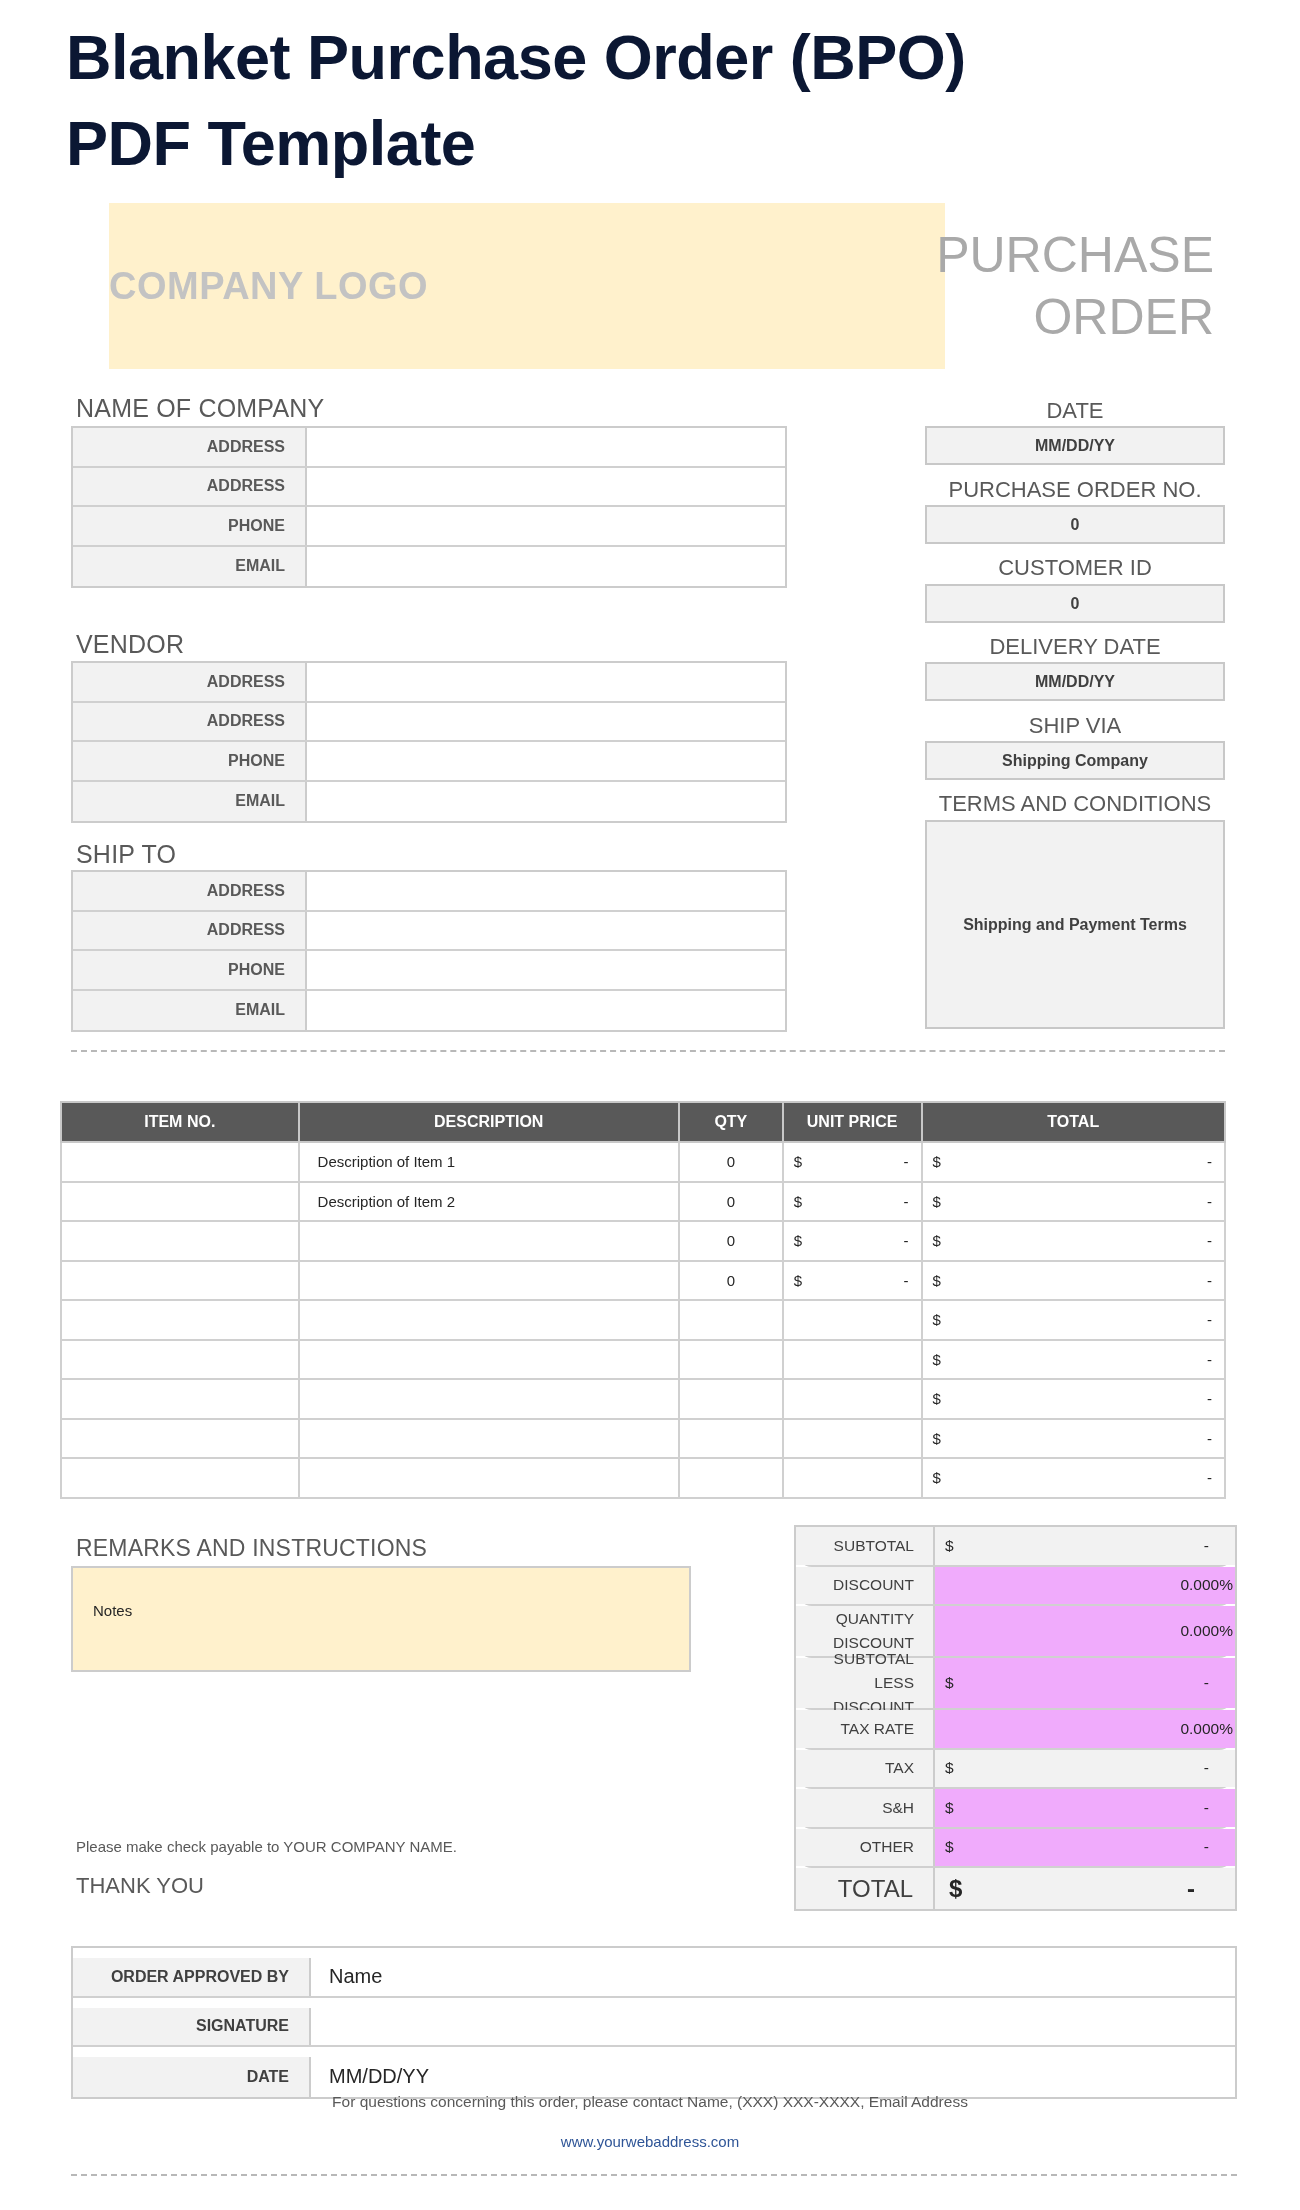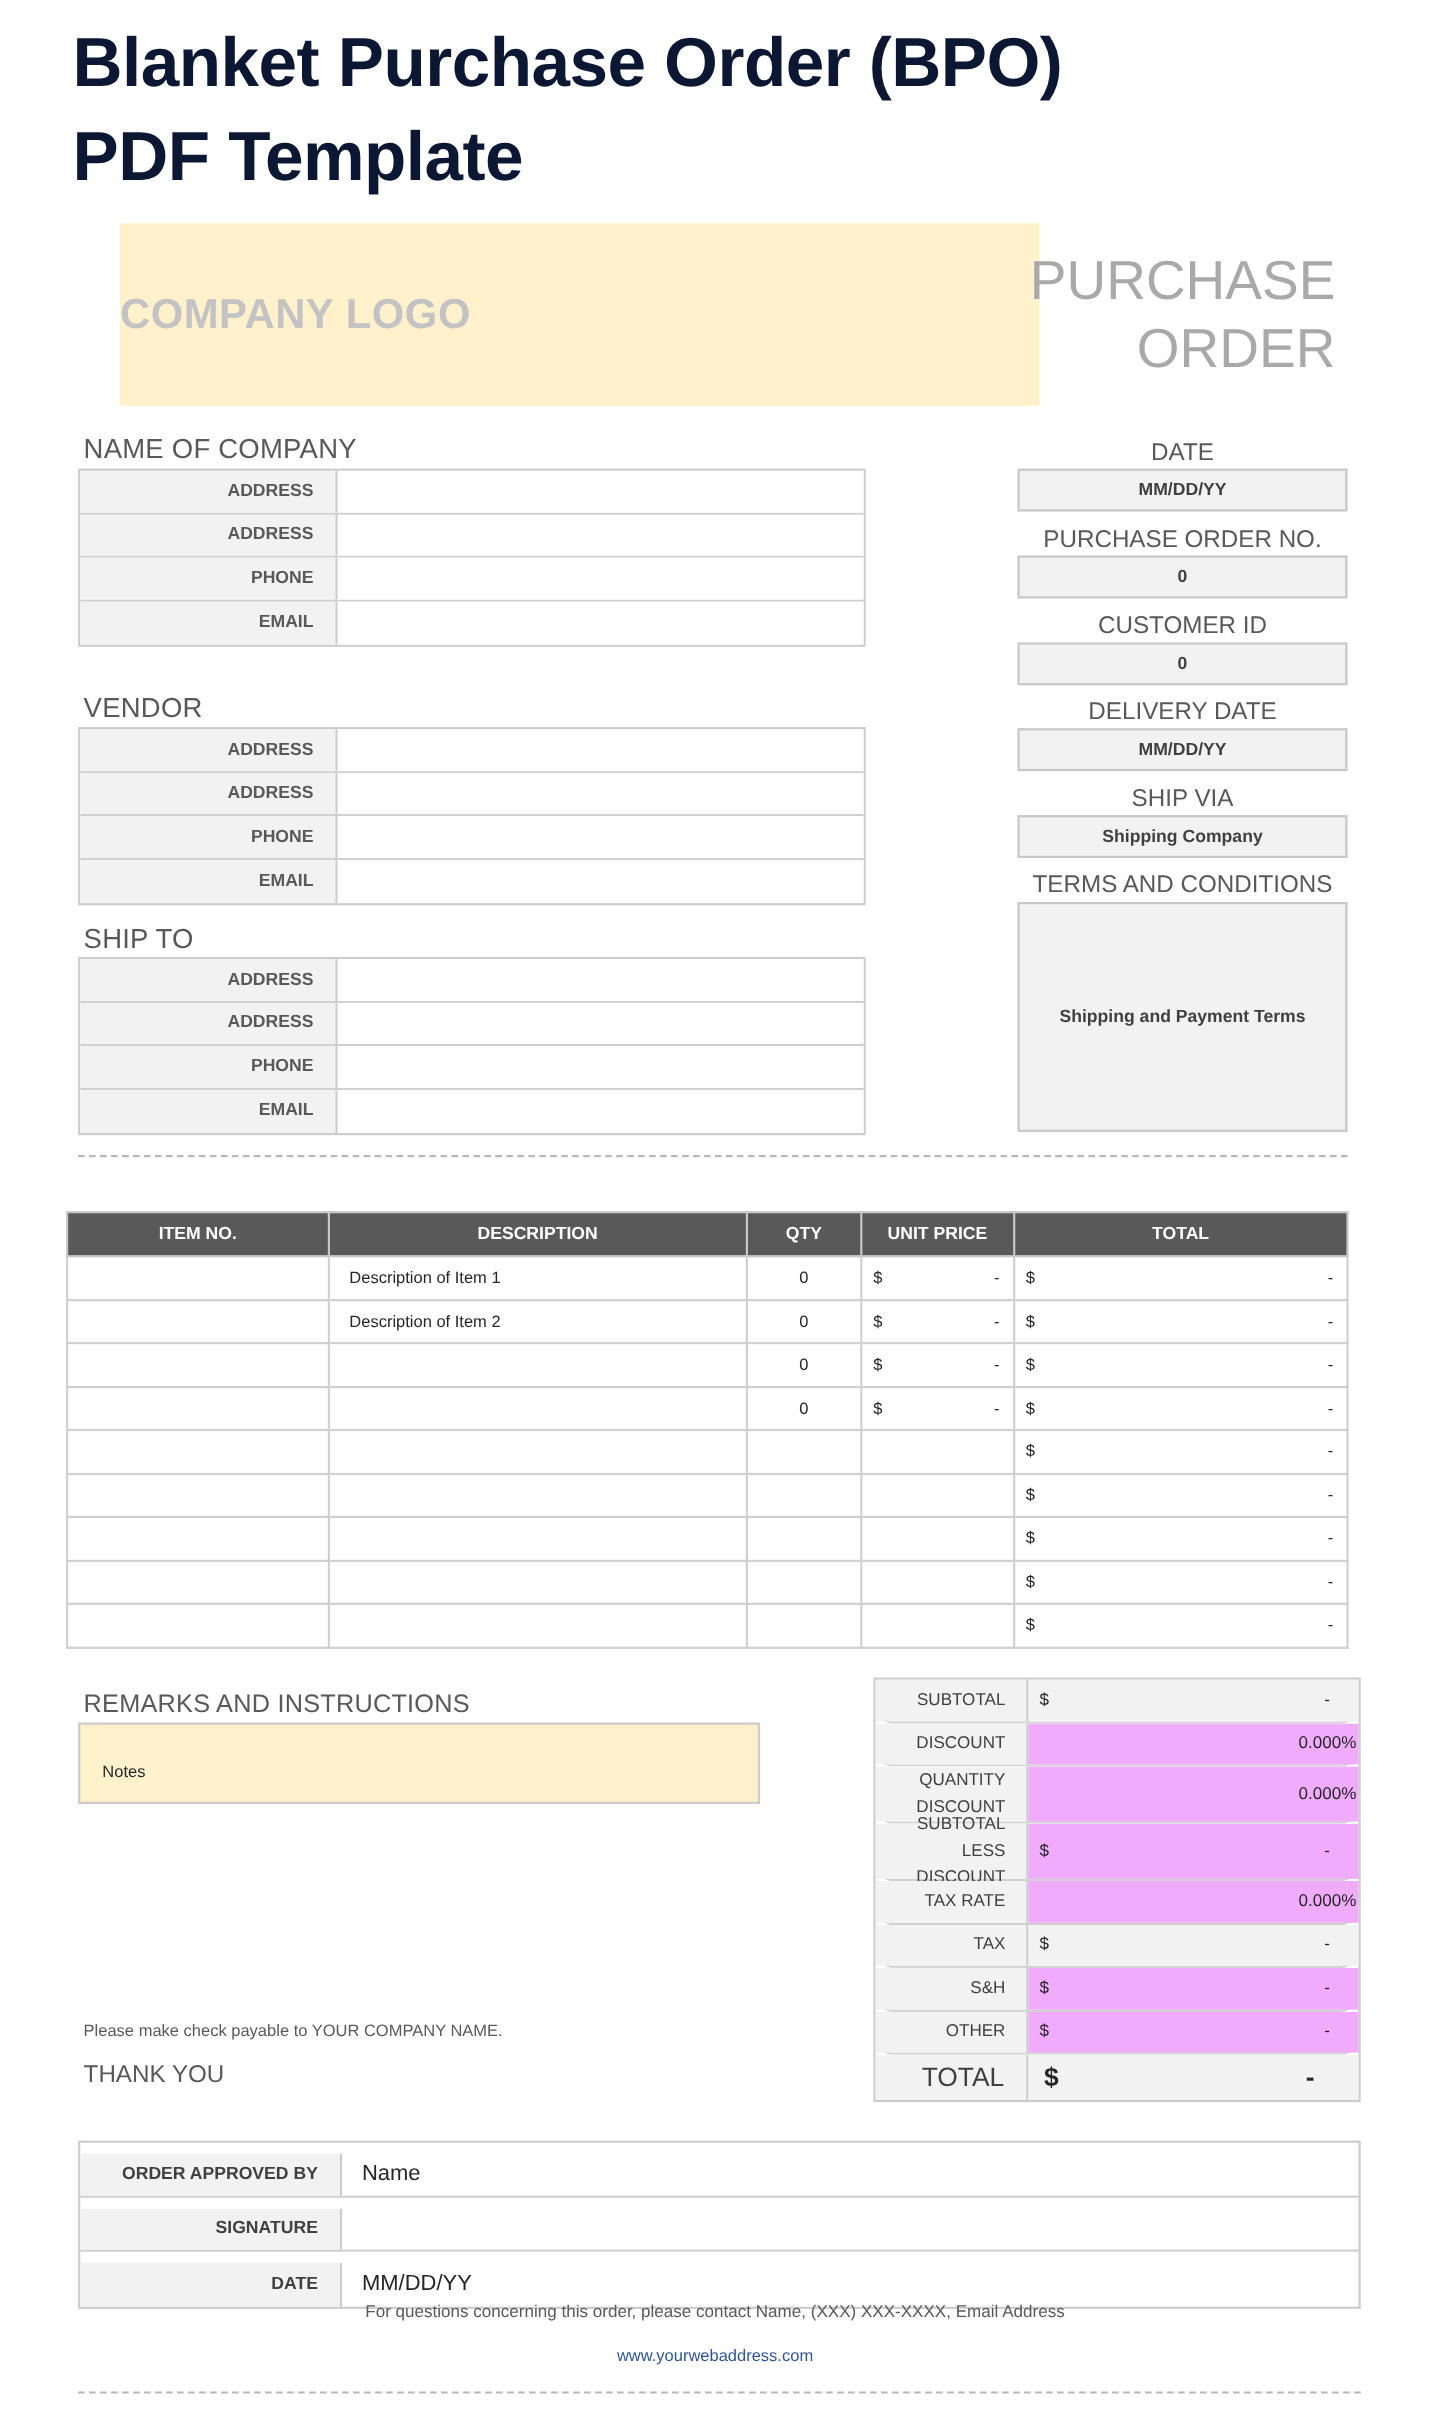--- a/index.html
+++ b/index.html
@@ -27,21 +27,21 @@
 
   .dash { border-top: 2px dashed #b8b8b8; height: 0; }
 
   .items { left: 60px; top: 1101px; width: 1166px; border-collapse: collapse; }
   .items th { background: #595959; color: #ffffff; font-size: 16px; font-weight: bold; height: 40px; border: 2px solid #c8c8c8; text-align: center; }
   .items td { height: 39.5px; border: 2px solid #d0d0d0; font-size: 15px; color: #262626; }
   .items td.desc { padding-left: 18px; }
   .items td.qty { text-align: center; }
   .money { display: flex; justify-content: space-between; padding: 0 12px 0 10px; }
 
-  .remarks-box { left: 71px; top: 1566px; width: 620px; height: 74px; background: #fff1cc; border: 2px solid #cccccc; padding: 34px 0 0 20px; font-size: 15px; color: #262626; }
+  .remarks-box { left: 71px; top: 1566px; width: 620px; height: 106px; background: #fff1cc; border: 2px solid #cccccc; padding: 34px 0 0 20px; font-size: 15px; color: #262626; }
 
   .summary { left: 794px; top: 1525px; width: 443px; border: 2px solid #cccccc; }
   .srow { display: flex; height: 39.5px; border-bottom: 2px solid #d0d0d0; border-radius: 16px; }
   .srow.tall { height: 52px; }
   .srow.total { height: 41px; border-bottom: none; }
   .skey { width: 139px; background: #f2f2f2; border-right: 2px solid #cccccc; text-align: right; padding-right: 19px; font-size: 15.5px; color: #404040; display: flex; flex-direction: column; align-items: flex-end; justify-content: center; line-height: 24px; }
   .sval { flex: 1; display: flex; align-items: center; justify-content: space-between; padding: 0 26px 0 10px; font-size: 15.5px; color: #262626; background: #f0abfc; }
   .sval.grey { background: #f2f2f2; }
   .sval.pct { justify-content: flex-end; padding-right: 2px; }
   .srow.total .skey { font-size: 24px; color: #404040; padding-right: 20px; }

